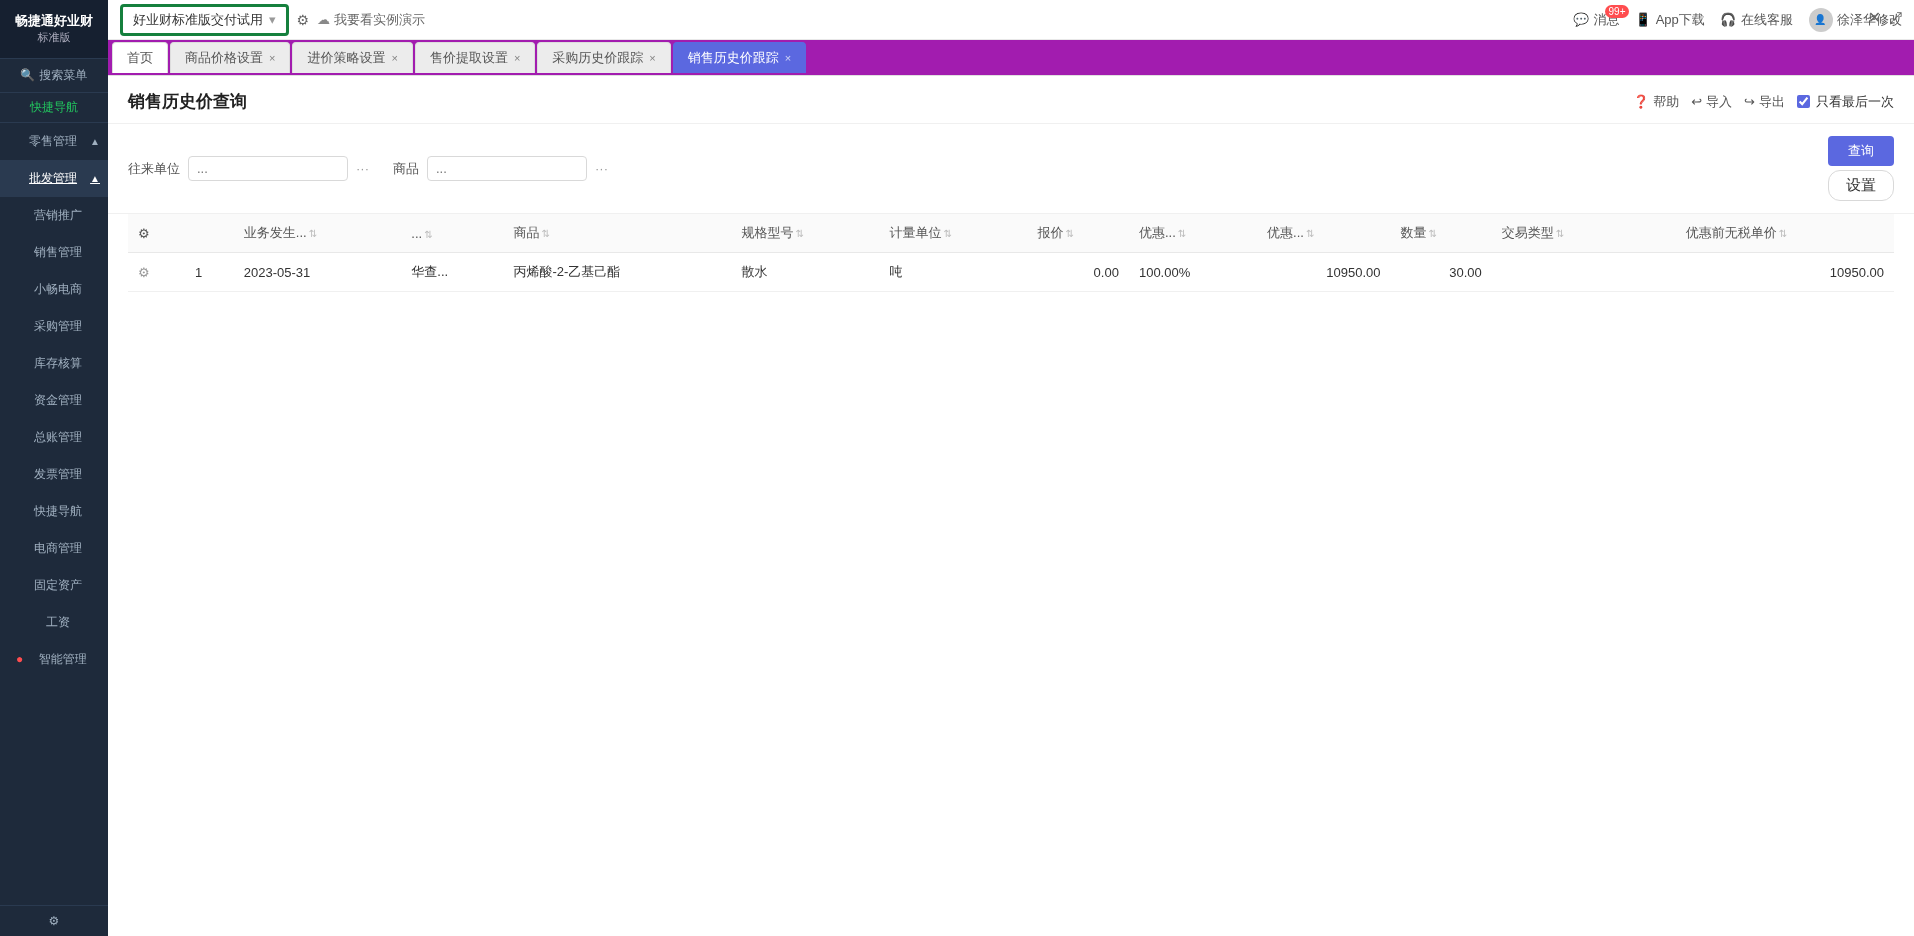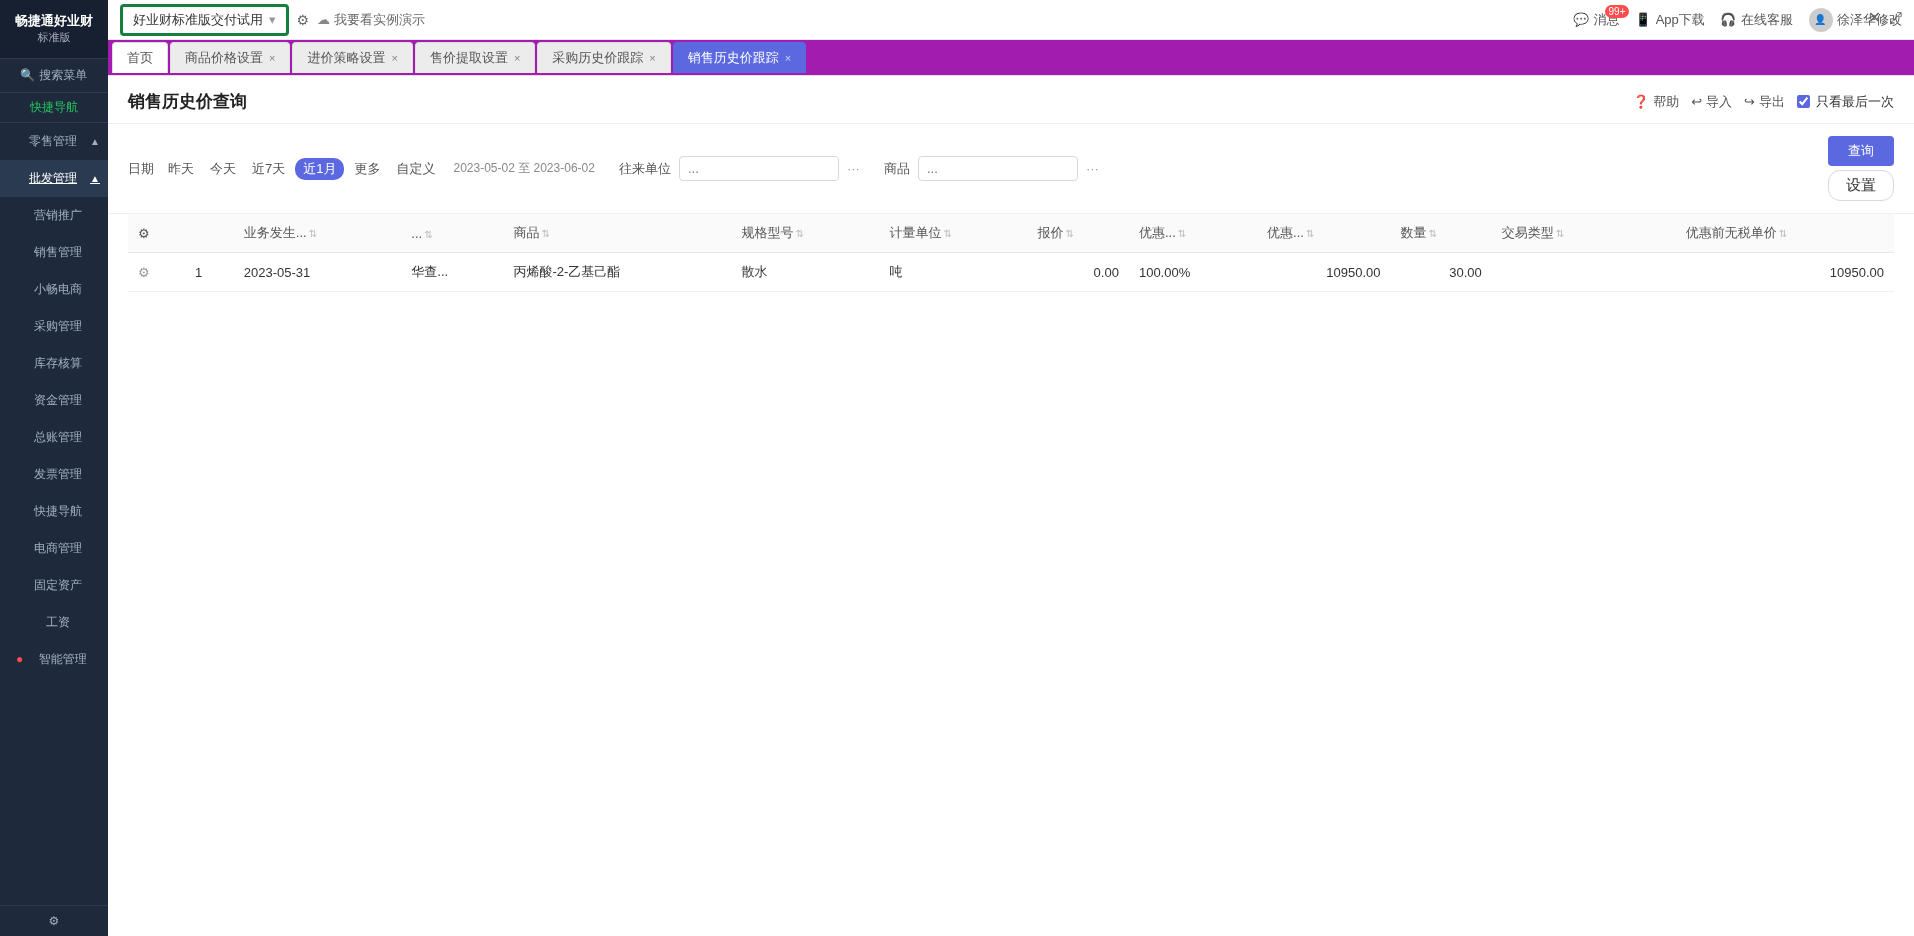--- a/index.html
+++ b/index.html
@@ -232,32 +232,20 @@
           <span>导出</span>
         </div>
         <label class="checkbox-label">
           <input type="checkbox" checked="" style="">
           <span>只看最后一次</span>
         </label>
       </div>
     </div>
 
     <div class="filter-bar">
-      <div class="filter-group">
-        <span class="filter-label">日期</span>
-        <div class="date-options" id="date-options">
-            <span class="date-option">昨天</span>
-            <span class="date-option">今天</span>
-            <span class="date-option">近7天</span>
-            <span class="date-option active">近1月</span>
-            <span class="date-option">更多</span>
-            <span class="date-option">自定义</span>
-          </div>
-        <span class="date-range">2023-05-02 至 2023-06-02</span>
-      </div>
       <div class="filter-group">
         <span class="filter-label">往来单位</span>
         <input class="filter-input" placeholder="..." style="">
         <span class="filter-more">···</span>
       </div>
       <div class="filter-group">
         <span class="filter-label">商品</span>
         <input class="filter-input" placeholder="..." style="">
         <span class="filter-more">···</span>
       </div>

